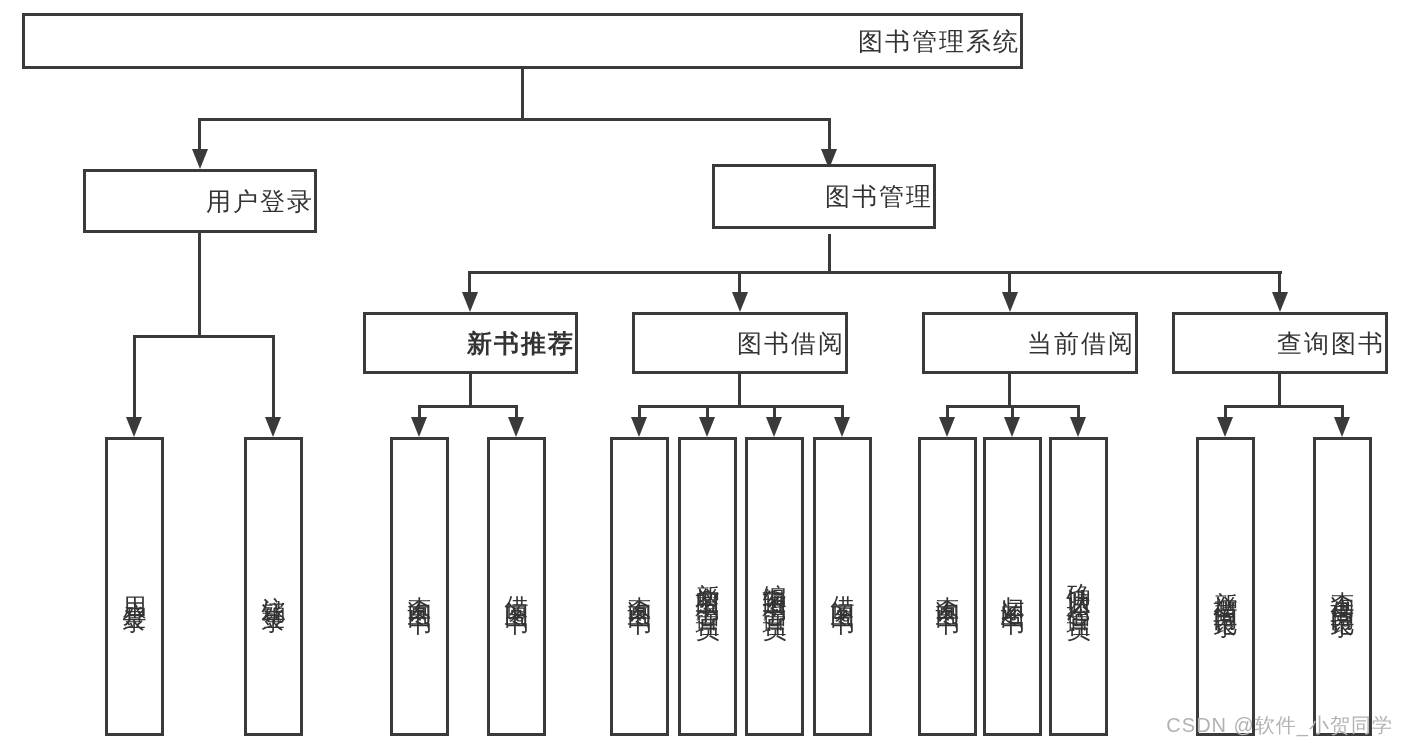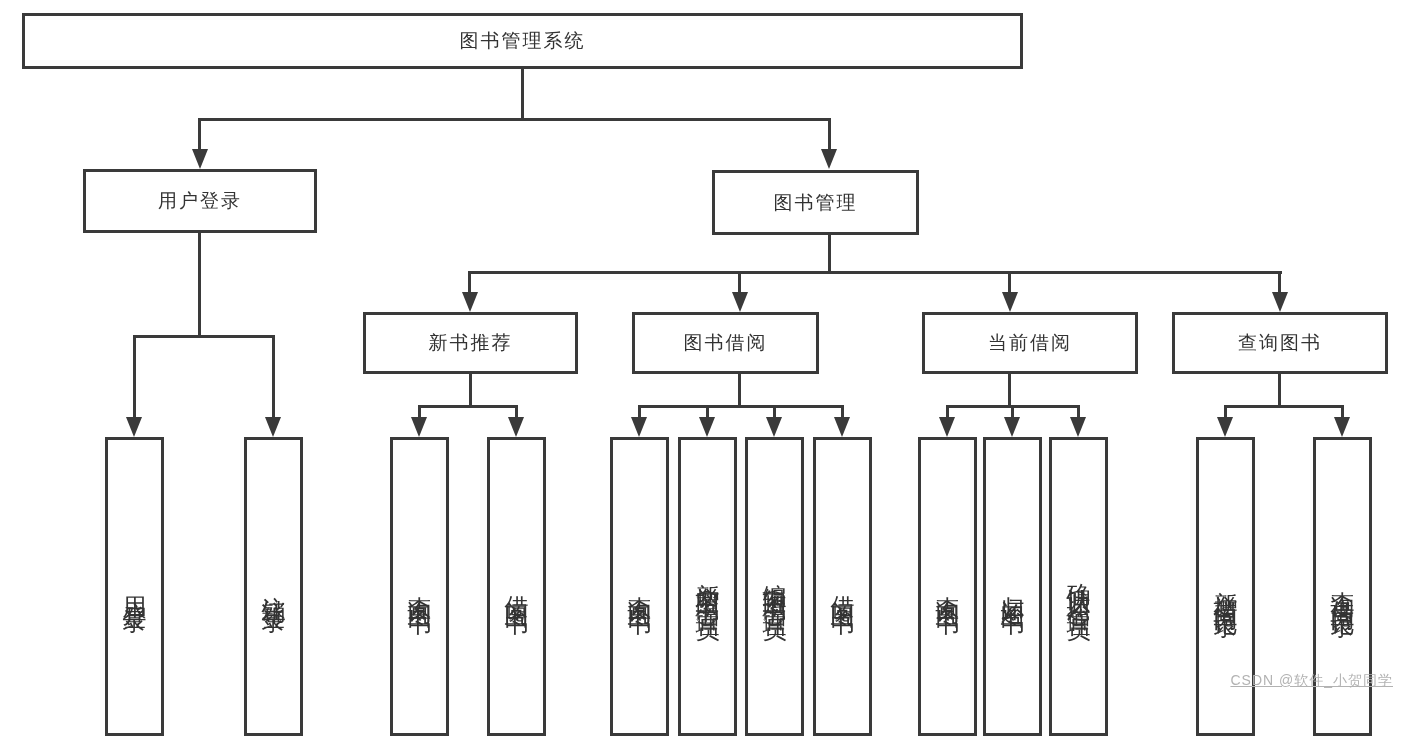--- a/index.html
+++ b/index.html
@@ -15,24 +15,25 @@
     position: absolute;
     box-sizing: border-box;
     border: 3px solid #3a3a3a;
     background: #ffffff;
     display: flex;
     align-items: center;
     justify-content: center;
     color: #333333;
   }
   .box {
-    font-size: 19px;
+    font-size: 25px;
     letter-spacing: 2px;
     text-align: center;
     white-space: nowrap;
+    justify-content: flex-end;
   }
   .vbox {
     writing-mode: vertical-rl;
     text-orientation: mixed;
     font-size: 24px;
     letter-spacing: 5px;
     line-height: 1;
     width: 59px;
     top: 437px;
     height: 299px;
@@ -41,27 +42,26 @@
   .vline { position: absolute; width: 3px; background: #3a3a3a; }
   .arr {
     position: absolute;
     width: 0; height: 0;
     border-left: 8px solid transparent;
     border-right: 8px solid transparent;
     border-top: 20px solid #3a3a3a;
   }
   #watermark {
     position: absolute;
-    top: 672px;
+    top: 712px;
     right: 12px;
-    font-size: 14px;
+    font-size: 20px;
     letter-spacing: 1px;
     color: #b2b2b2;
     white-space: nowrap;
-    text-decoration: underline;
   }
 </style>
 </head>
 <body>
 
 <div id="canvas">
 
   <div class="box" style="left:22px; top:13px; width:1001px; height:56px;">
     <span>图书管理系统</span>
   </div>
@@ -69,21 +69,21 @@
   <div class="vline" style="left:521px; top:68px; height:52px;"></div>
   <div class="hline" style="left:198px; top:118px; width:633px;"></div>
   <div class="vline" style="left:198px; top:118px; height:33px;"></div>
   <div class="arr" style="left:192px; top:149px;"></div>
   <div class="vline" style="left:828px; top:118px; height:33px;"></div>
   <div class="arr" style="left:821px; top:149px;"></div>
 
   <div class="box" style="left:83px; top:169px; width:234px; height:64px;">
     <span>用户登录</span>
   </div>
-  <div class="box" style="left:712px; top:170px; width:207px; height:65px;">
+  <div class="box" style="left:712px; top:164px; width:224px; height:65px;">
     <span>图书管理</span>
   </div>
 
   <div class="vline" style="left:198px; top:233px; height:104px;"></div>
   <div class="hline" style="left:133px; top:335px; width:142px;"></div>
   <div class="vline" style="left:133px; top:335px; height:84px;"></div>
   <div class="arr" style="left:126px; top:417px;"></div>
   <div class="vline" style="left:272px; top:335px; height:84px;"></div>
   <div class="arr" style="left:265px; top:417px;"></div>
 
@@ -91,24 +91,24 @@
   <div class="hline" style="left:468px; top:271px; width:814px;"></div>
   <div class="vline" style="left:468px; top:271px; height:23px;"></div>
   <div class="arr" style="left:462px; top:292px;"></div>
   <div class="vline" style="left:738px; top:271px; height:23px;"></div>
   <div class="arr" style="left:732px; top:292px;"></div>
   <div class="vline" style="left:1008px; top:271px; height:23px;"></div>
   <div class="arr" style="left:1002px; top:292px;"></div>
   <div class="vline" style="left:1278px; top:271px; height:23px;"></div>
   <div class="arr" style="left:1272px; top:292px;"></div>
 
-  <div class="box" style="left:363px; top:312px; width:215px; height:62px;">
+  <div class="box" style="left:363px; top:312px; width:215px; height:62px;font-weight:bold;">
     <span>新书推荐</span>
   </div>
-  <div class="box" style="left:632px; top:312px; width:187px; height:62px;">
+  <div class="box" style="left:632px; top:312px; width:216px; height:62px;">
     <span>图书借阅</span>
   </div>
   <div class="box" style="left:902px; top:312px; width:216px; height:62px;margin-left:20px;">
     <span>当前借阅</span>
   </div>
   <div class="box" style="left:1172px; top:312px; width:216px; height:62px;">
     <span>查询图书</span>
   </div>
 
   <div class="vline" style="left:469px; top:374px; height:33px;"></div>

